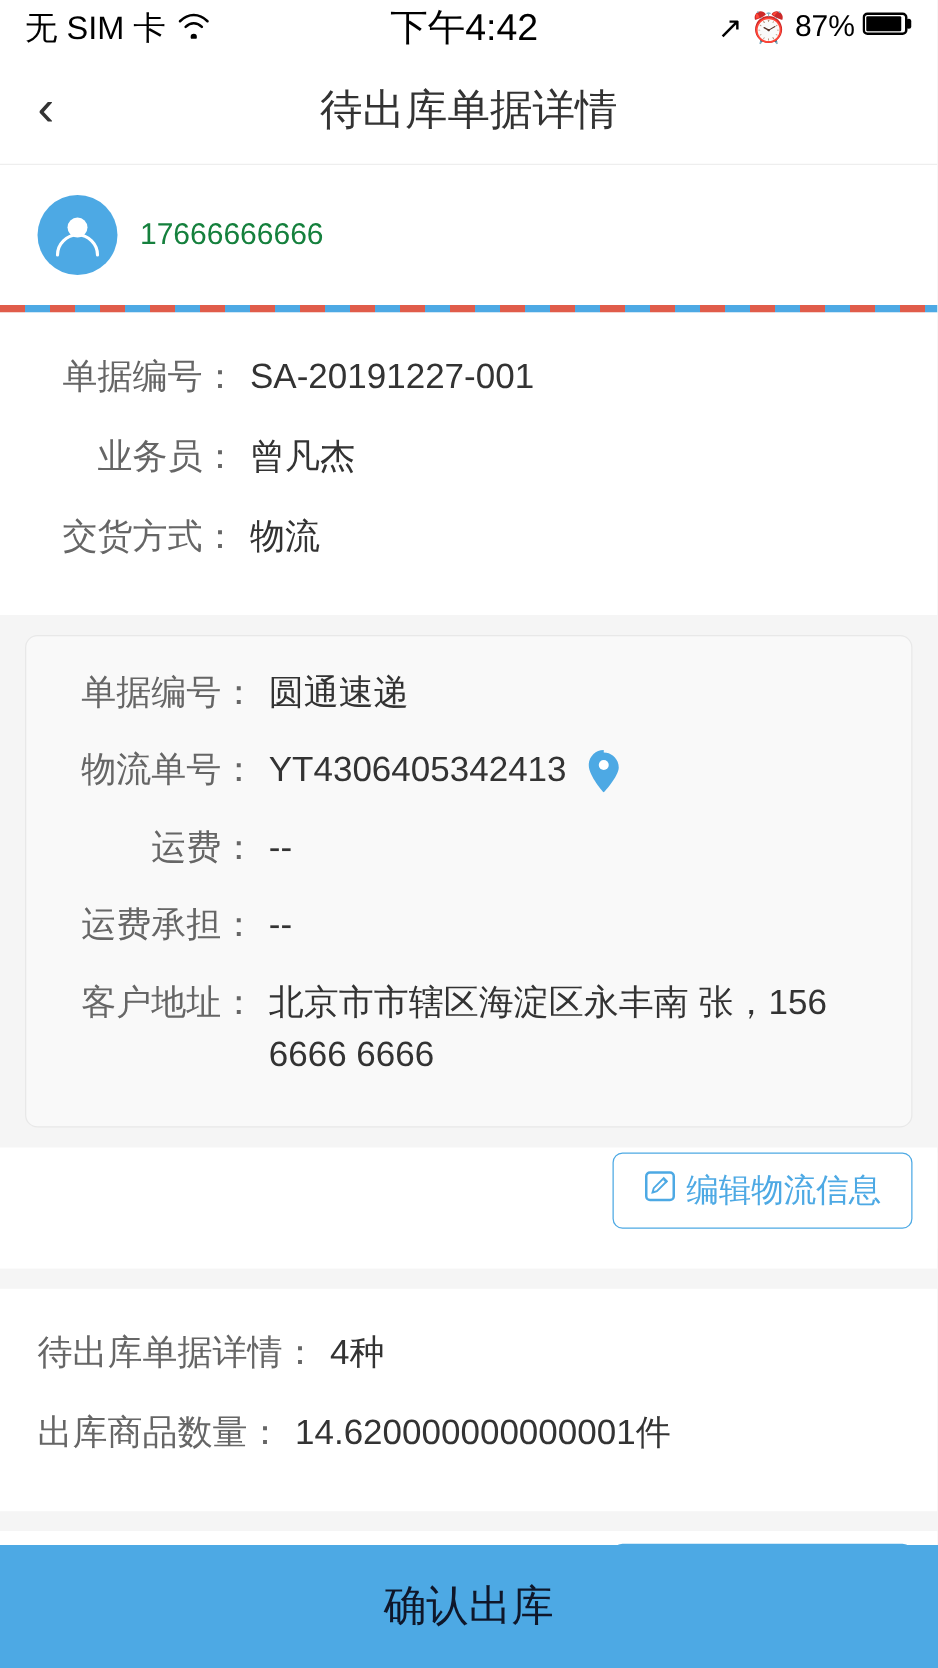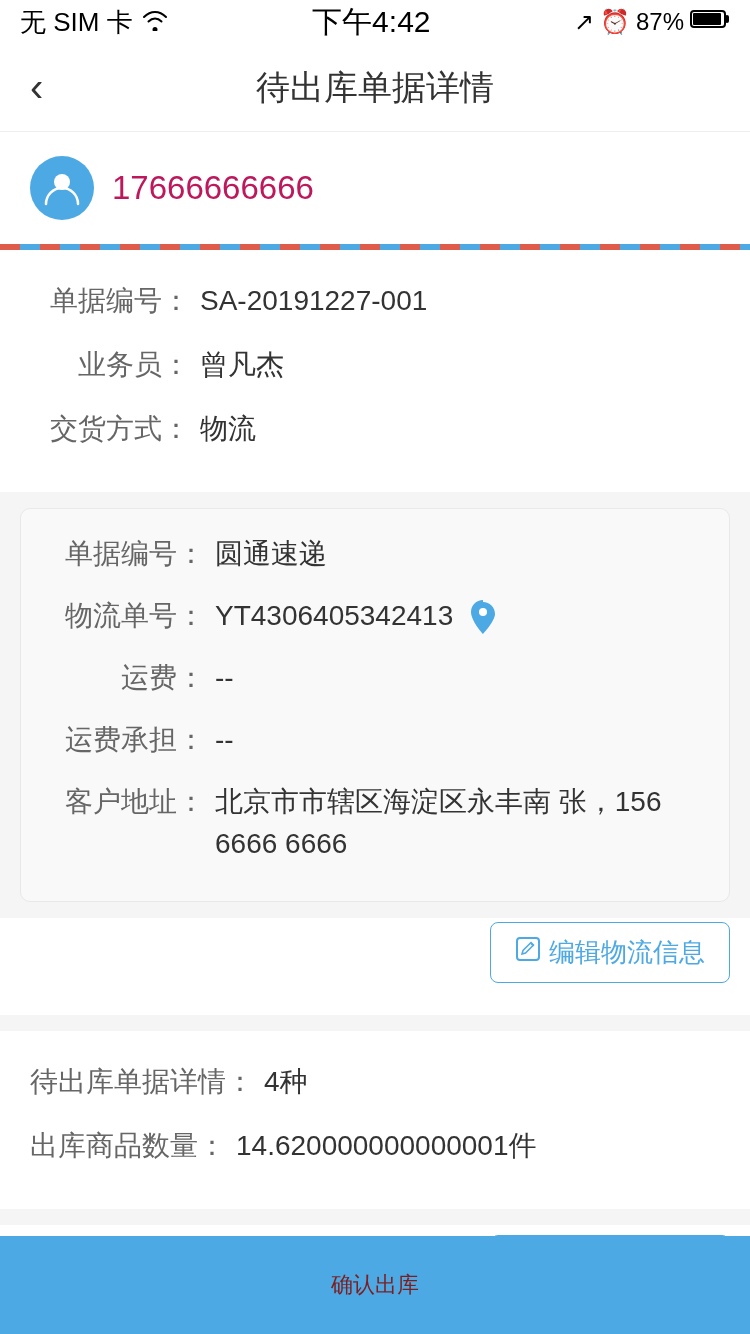--- a/index.html
+++ b/index.html
@@ -67,23 +67,23 @@
       height: 64px;
       border-radius: 50%;
       background: #4da9e4;
       display: flex;
       align-items: center;
       justify-content: center;
       flex-shrink: 0;
     }
     .customer-avatar svg { width: 40px; height: 40px; }
     .customer-name {
-      font-size: 33px;
+      font-size: 24px;
       font-weight: 500;
-      color: #be185d;
+      color: #15803d;
     }
 
     
     .dashed-divider {
       height: 6px;
       background: repeating-linear-gradient(
         90deg,
         #e05c4a 0px, #e05c4a 20px,
         #4da9e4 20px, #4da9e4 40px,
         #e05c4a 40px, #e05c4a 60px,
@@ -221,22 +221,22 @@
       left: 0;
       width: 750px;
       height: 98px;
       background: #4da9e4;
       display: flex;
       align-items: center;
       justify-content: center;
       cursor: pointer;
     }
     .confirm-text {
-      color: #7f1d1d;
-      font-size: 22px;
+      color: #0f172a;
+      font-size: 34px;
       font-weight: 500;
     }
   </style>
 </head>
 <body>
 
 <div class="status-bar">
   <div class="status-left">
     <span>无 SIM 卡</span>
     <span>

